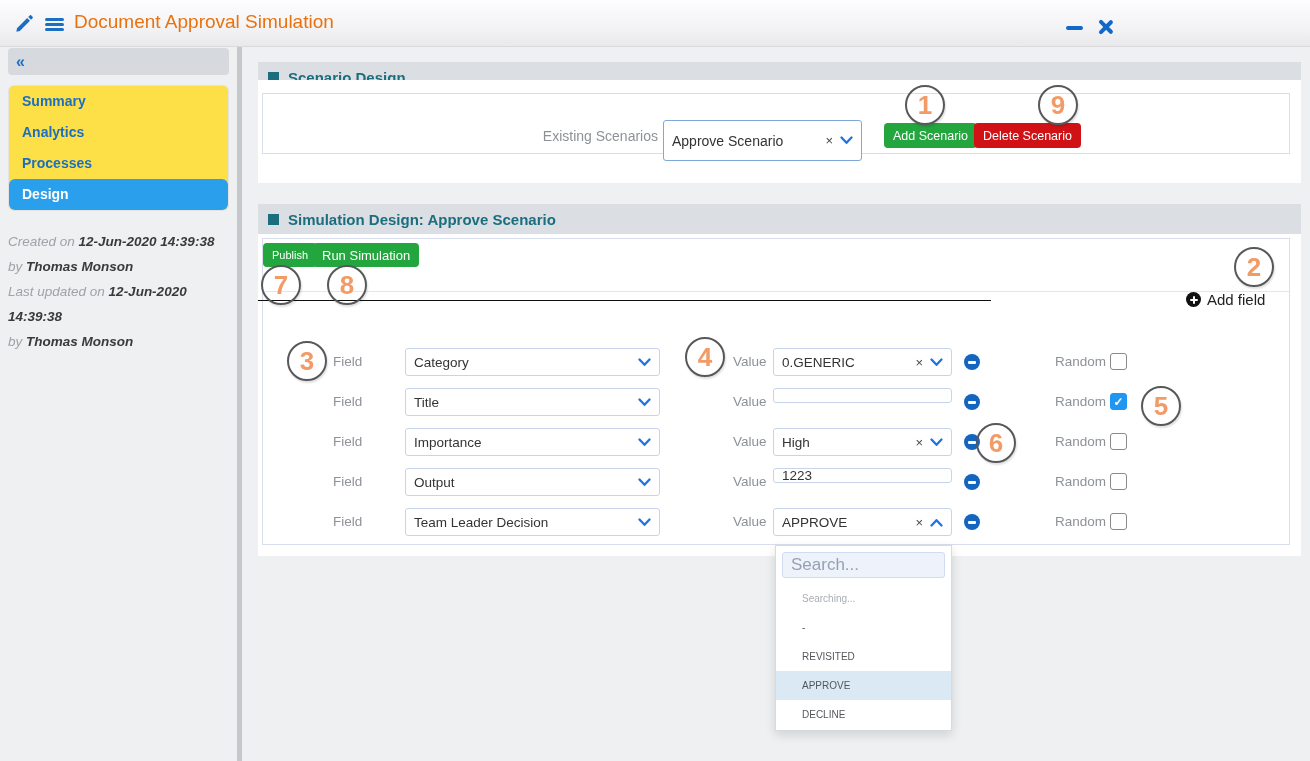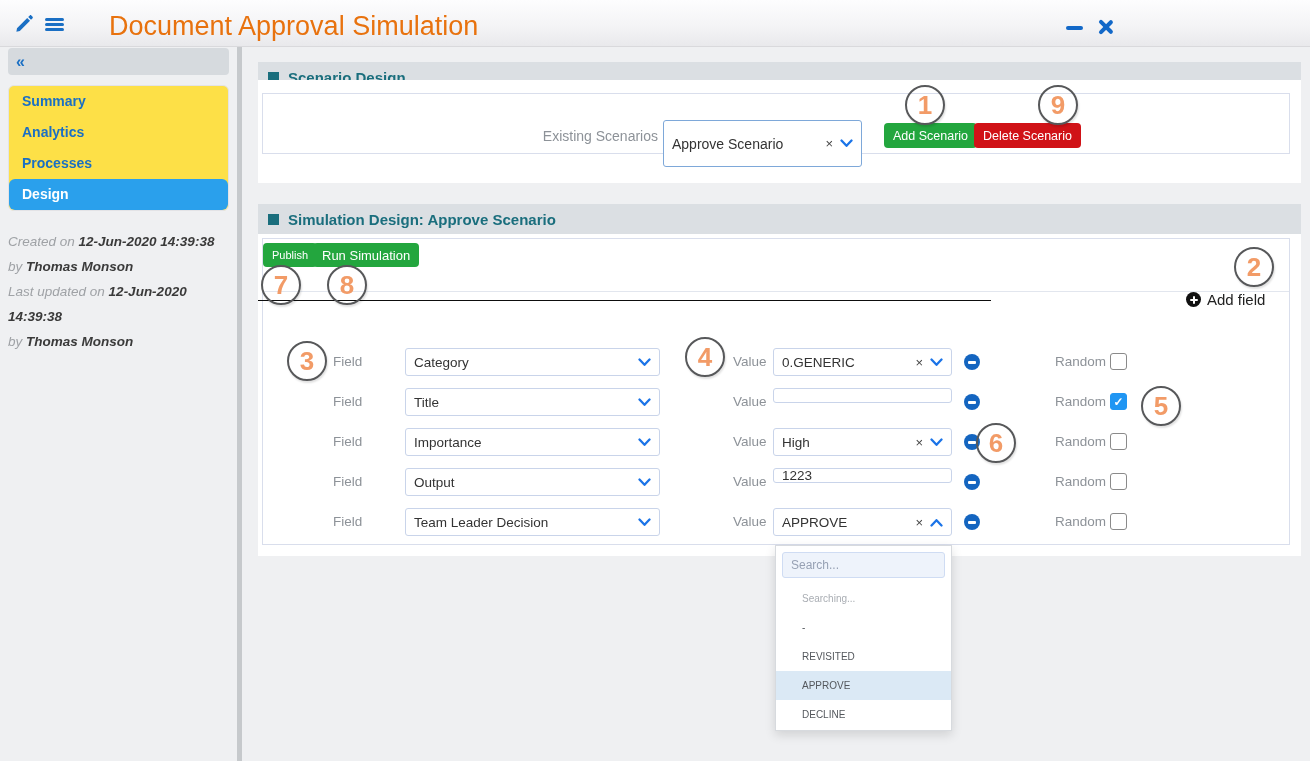--- a/index.html
+++ b/index.html
@@ -11,21 +11,21 @@
   }
   .abs { position: absolute; }
 
   
   .topbar { left:0; top:0; width:1310px; height:47px;
     background: linear-gradient(180deg,#fdfdfe 0%,#f4f4f6 55%,#e9e9ec 100%);
     border-bottom: 1px solid #d9d9dc; }
   .pencil-icon { left:15px; top:15px; width:18px; height:18px; cursor:pointer; }
   .menu-icon { left:45px; top:18px; width:19px; height:13px; cursor:pointer; }
   .menu-icon .bar { width:19px; height:3px; background:#1a6fc4; border-radius:2px; margin-bottom:2px; }
-  .app-title { left:74px; top:11px; font-size:27px; color:#e8720e; white-space:nowrap;margin-left:35px; }
+  .app-title { left:74px; top:11px; font-size:19px; color:#e8720e; white-space:nowrap; }
   .min-icon { left:1066px; top:26px; width:17px; height:4px; background:#1268c8; border-radius:2px; cursor:pointer; }
   .close-icon { left:1097px; top:19px; width:16px; height:16px; cursor:pointer; }
   .close-icon::before, .close-icon::after { content:""; position:absolute; left:7px; top:-1px;
     width:3.5px; height:18px; background:#1268c8; border-radius:2px; }
   .close-icon::before { transform: rotate(45deg); }
   .close-icon::after { transform: rotate(-45deg); }
 
   
   .sidebar-bg { left:0; top:47px; width:237px; height:714px; background:#eff0f2; }
   .divider { left:237px; top:47px; width:5px; height:714px; background:#c6c9cc; }
@@ -62,21 +62,21 @@
     font-size:12.5px; padding:0 9px; cursor:pointer; white-space:nowrap; }
   .btn-green { background:#23a63e; }
   .btn-red { background:#d01217; }
   .btn-add { left:884px; top:123px; height:25px; }
   .btn-del { left:974px; top:123px; height:25px; }
   .btn-publish { left:263px; top:243px; height:24px; font-size:11px; }
   .btn-run { left:313px; top:243px; height:24px; font-size:13px; }
 
   .selbox { background:#fff; border:1px solid #c9d4ea; border-radius:3px; height:28px;
     display:flex; align-items:center; padding:0 8px; font-size:13.5px; color:#333; cursor:pointer; }
-  .sel-existing { left:663px; top:120px; width:199px; height:47px; border-color:#7ea8d9; font-size:14px; }
+  .sel-existing { left:663px; top:120px; width:199px; height:41px; border-color:#7ea8d9; font-size:14px; }
   .s-txt { flex:1 1 auto; white-space:nowrap; overflow:hidden; }
   .s-clear { color:#444; font-size:13px; margin-right:7px; cursor:pointer; line-height:1; }
   .chev { display:flex; align-items:center; }
   .chev.up { transform: rotate(180deg); }
   .tinput { border:1px solid #c9d4ea; border-radius:3px; height:15px; width:179px; padding:0 8px;
     font-family:"Liberation Sans",sans-serif; font-size:13.5px; color:#333; outline:none; }
 
   .frow { left:258px; width:1043px; height:28px; }
   .frow .lbl { position:absolute; top:6px; font-size:13.5px; color:#8d9298; }
   .frow .lbl-field { left:75px; }
@@ -99,21 +99,21 @@
   .plus-icon { width:15px; height:15px; border-radius:50%; background:#111; position:relative; }
   .plus-icon::before, .plus-icon::after { content:""; position:absolute; background:#fff; border-radius:1px; }
   .plus-icon::before { left:3.5px; top:6.5px; width:8px; height:2px; }
   .plus-icon::after { left:6.5px; top:3.5px; width:2px; height:8px; }
   .add-field-label { font-size:15px; color:#222; }
 
   
   .dropdown { left:775px; top:545px; width:177px; height:186px; background:#fff;
     border:1px solid #d7dade; box-shadow:0 4px 10px rgba(0,0,0,0.13); z-index:5; }
   .dd-search { margin:6px; width:163px; height:26px; background:#eef3fb; border:1px solid #cfdcf3;
-    border-radius:3px; padding:0 8px; font-family:"Liberation Sans",sans-serif; font-size:12px;
+    border-radius:3px; padding:0 8px; font-family:"Liberation Sans",sans-serif; font-size:17px;
     color:#333; outline:none; }
   .dd-search::placeholder { color:#97a1b4; }
   .dd-item { height:29px; line-height:29px; padding-left:26px; font-size:10px; color:#53575c; cursor:pointer; }
   .dd-item.muted { color:#a9adb3; cursor:default; }
   .dd-item.hl { background:#dbe9f5; }
 
   
   .ann { position:absolute; width:40px; height:40px; border:2px solid #57585a; border-radius:50%;
     display:flex; align-items:center; justify-content:center; color:#f29b67; font-size:26px;
     font-weight:700; z-index:10; box-shadow:1px 2px 2px rgba(0,0,0,0.12); background:transparent; }

